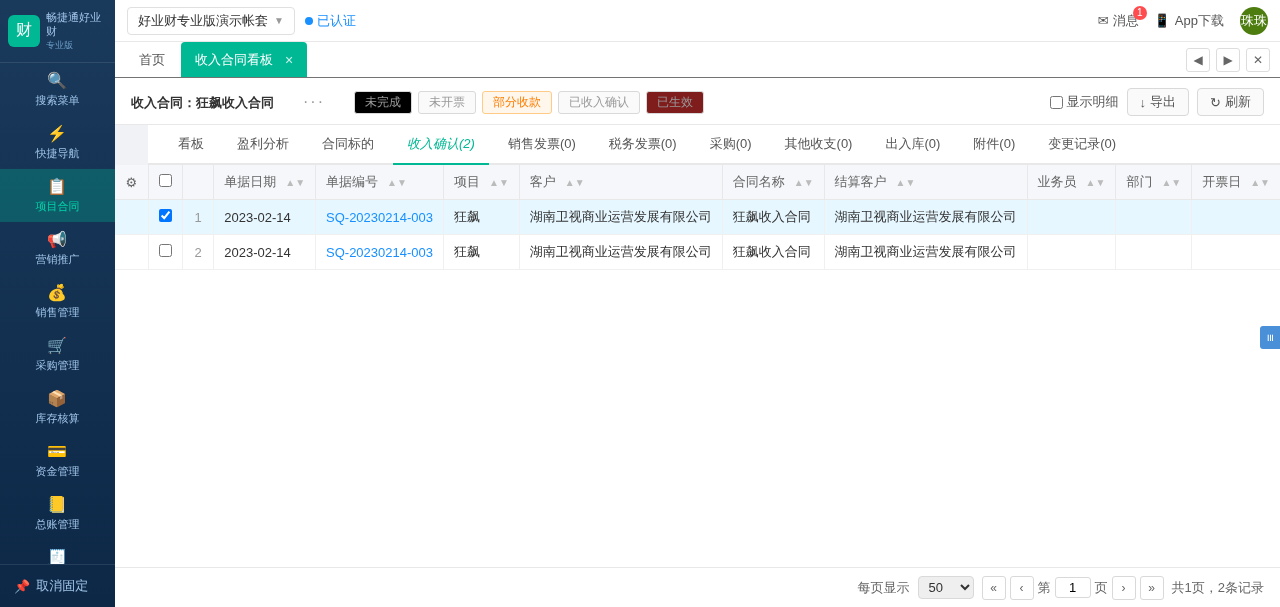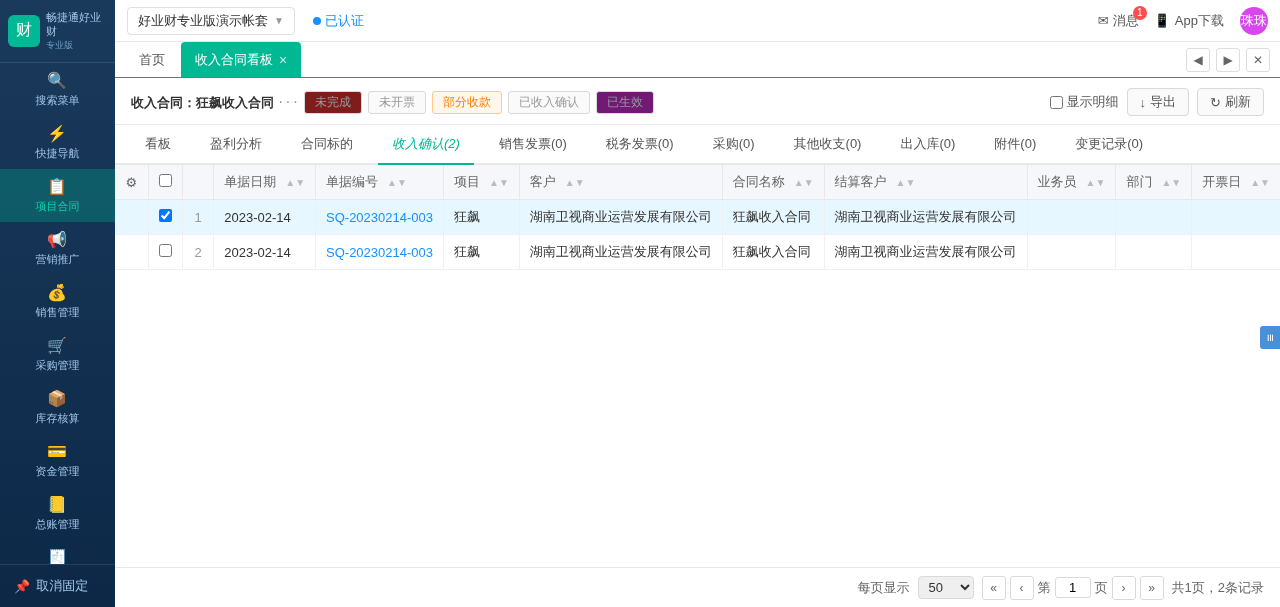--- a/index.html
+++ b/index.html
@@ -18,57 +18,57 @@
     .sidebar-item.active { background: rgba(0,184,148,0.3); color: #00d4aa; }
     .sidebar-item-icon { font-size: 16px; }
     .sidebar-item-label { font-size: 11px; text-align: center; }
     .sidebar-bottom { padding: 6px; border-top: 1px solid rgba(255,255,255,0.1); }
     .sidebar-bottom-item { display: flex; align-items: center; gap: 6px; padding: 6px 8px; color: #a0c4e8; cursor: pointer; border-radius: 4px; }
 
     
     .main { flex: 1; display: flex; flex-direction: column; overflow: hidden; }
 
     
-    .topbar { height: 42px; background: #fff; display: flex; align-items: center; padding: 0 12px; border-bottom: 1px solid #e8e8e8; gap: 18px; }
+    .topbar { height: 42px; background: #fff; display: flex; align-items: center; padding: 0 12px; border-bottom: 1px solid #e8e8e8; gap: 10px; }
     .topbar-company { display: flex; align-items: center; gap: 6px; color: #333; font-size: 13px; border: 1px solid #e0e0e0; padding: 4px 10px; border-radius: 4px; cursor: pointer; }
     .topbar-company-arrow { color: #999; font-size: 10px; }
     .topbar-certified { display: flex; align-items: center; gap: 4px; color: #1890ff; font-size: 12px; }
     .topbar-certified-dot { width: 8px; height: 8px; background: #1890ff; border-radius: 50%; }
     .topbar-right { margin-left: auto; display: flex; align-items: center; gap: 16px; }
     .topbar-btn { display: flex; align-items: center; gap: 4px; color: #555; cursor: pointer; font-size: 12px; position: relative; }
     .topbar-badge { position: absolute; top: -6px; right: -8px; background: #ff4d4f; color: #fff; border-radius: 8px; padding: 0 4px; font-size: 10px; min-width: 14px; text-align: center; line-height: 14px; }
-    .topbar-avatar { width: 28px; height: 28px; background: #d946ef; border-radius: 50%; display: flex; align-items: center; justify-content: center; color: #fff; font-size: 12px; cursor: pointer; }
+    .topbar-avatar { width: 28px; height: 28px; background: #4d7c0f; border-radius: 50%; display: flex; align-items: center; justify-content: center; color: #fff; font-size: 12px; cursor: pointer; }
 
     
     .tabbar { height: 36px; background: #fff; display: flex; align-items: center; padding: 0 0 0 12px; border-bottom: 1px solid #737373; gap: 0; }
     .tabbar-home { padding: 0 12px; color: #555; cursor: pointer; font-size: 13px; height: 100%; display: flex; align-items: center; }
-    .tabbar-tab { display: flex; align-items: center; gap: 6px; padding: 0 14px; height: 100%; background: #00b894; color: #fff; cursor: pointer; font-size: 13px; border-radius: 4px 4px 0 0; margin-left: 4px; }
+    .tabbar-tab { display: flex; align-items: center; gap: 12px; padding: 0 14px; height: 100%; background: #00b894; color: #fff; cursor: pointer; font-size: 13px; border-radius: 4px 4px 0 0; margin-left: 4px; }
     .tabbar-tab-close { font-size: 14px; opacity: 0.8; }
     .tabbar-nav { margin-left: auto; display: flex; align-items: center; gap: 6px; padding-right: 10px; }
     .tabbar-nav-btn { width: 24px; height: 24px; display: flex; align-items: center; justify-content: center; color: #666; cursor: pointer; border: 1px solid #ddd; border-radius: 3px; font-size: 12px; }
 
     
     .page { flex: 1; overflow: hidden; display: flex; flex-direction: column; padding: 0; }
 
     
-    .contract-header { padding: 10px 16px 8px; background: #fff; border-bottom: 1px solid #e8e8e8; display: flex; align-items: center; gap: 4px; }
+    .contract-header { padding: 10px 16px 8px; background: #fff; border-bottom: 1px solid #e8e8e8; display: flex; align-items: center; gap: 29px; }
     .contract-title { font-size: 15px; font-weight: 600; color: #333; }
     .contract-more { color: #999; cursor: pointer; font-size: 16px; letter-spacing: 2px; }
     .status-tag { padding: 2px 10px; border-radius: 3px; font-size: 12px; cursor: pointer; border: 1px solid; }
-    .status-incomplete { color: #999; border-color: #d9d9d9; background: #7f1d1d; text-align: center; }
+    .status-incomplete { color: #999; border-color: #d9d9d9; background: #000000; text-align: center; }
     .status-uninvoiced { color: #999; border-color: #d9d9d9; background: #fafafa; }
     .status-partial { color: #ff7d00; border-color: #ffcb87; background: #fff7ec; font-weight: 500; }
     .status-confirmed { color: #999; border-color: #d9d9d9; background: #fafafa; }
-    .status-effective { color: #999; border-color: #d9d9d9; background: #701a75; }
+    .status-effective { color: #999; border-color: #d9d9d9; background: #7f1d1d; }
     .contract-actions { margin-left: auto; display: flex; gap: 8px; }
     .action-btn { display: flex; align-items: center; gap: 4px; padding: 4px 12px; border: 1px solid #d9d9d9; border-radius: 4px; color: #555; cursor: pointer; background: #fafafa; font-size: 13px; }
     .show-detail-cb { display: flex; align-items: center; gap: 4px; color: #555; font-size: 13px; }
 
     
-    .subtabs { background: #fff; display: flex; align-items: flex-end; padding: 0 16px; border-bottom: 2px solid #e8e8e8; gap: 11px; }
+    .subtabs { background: #fff; display: flex; align-items: flex-end; padding: 0 16px; border-bottom: 2px solid #e8e8e8; gap: 5px; margin-left: 33px; }
     .subtab { padding: 10px 14px; cursor: pointer; color: #555; font-size: 13px; border-bottom: 2px solid transparent; margin-bottom: -2px; white-space: nowrap; }
     .subtab.active { color: #00b894; border-bottom-color: #00b894; font-weight: 500; font-style: italic; }
 
     
     .table-area { flex: 1; overflow: auto; background: #fff; margin: 0; }
     .table-area::-webkit-scrollbar { height: 6px; width: 6px; }
     .table-area::-webkit-scrollbar-thumb { background: #ccc; border-radius: 3px; }
 
     table { width: 100%; border-collapse: collapse; min-width: 1000px; }
     thead tr { background: #f5f7fa; }

